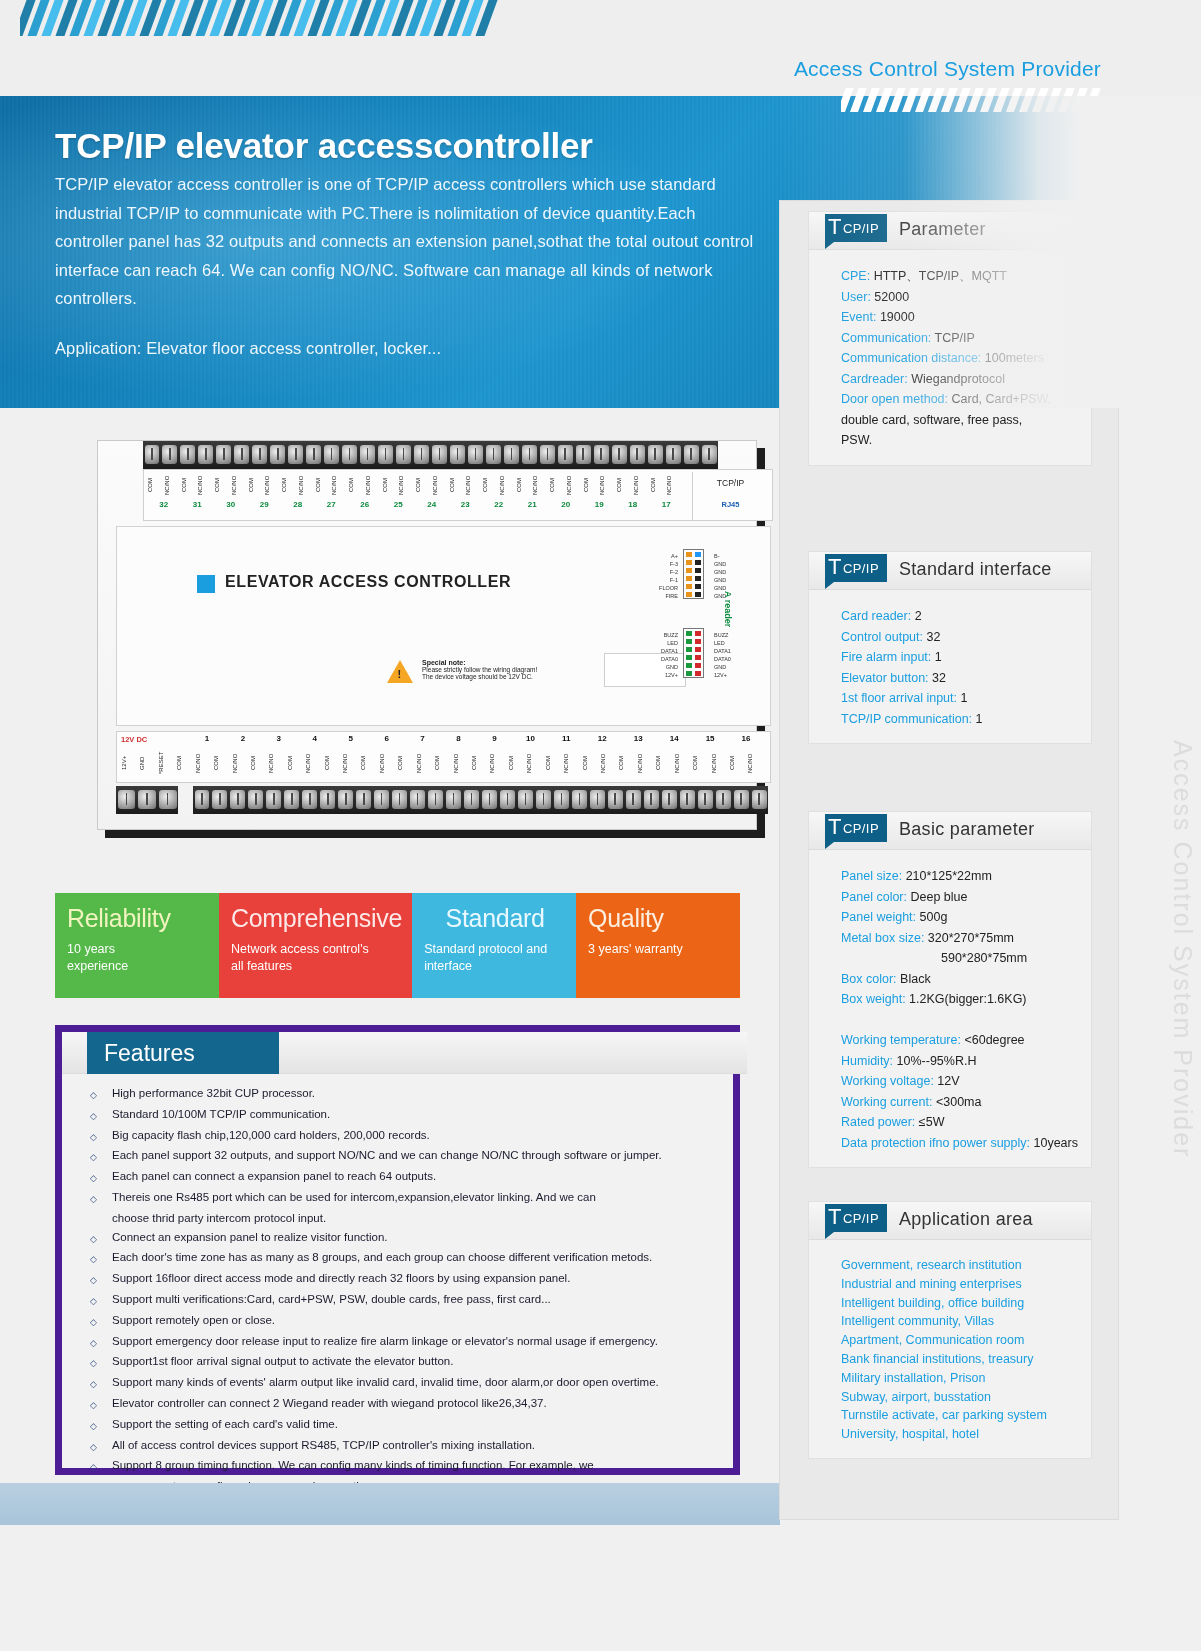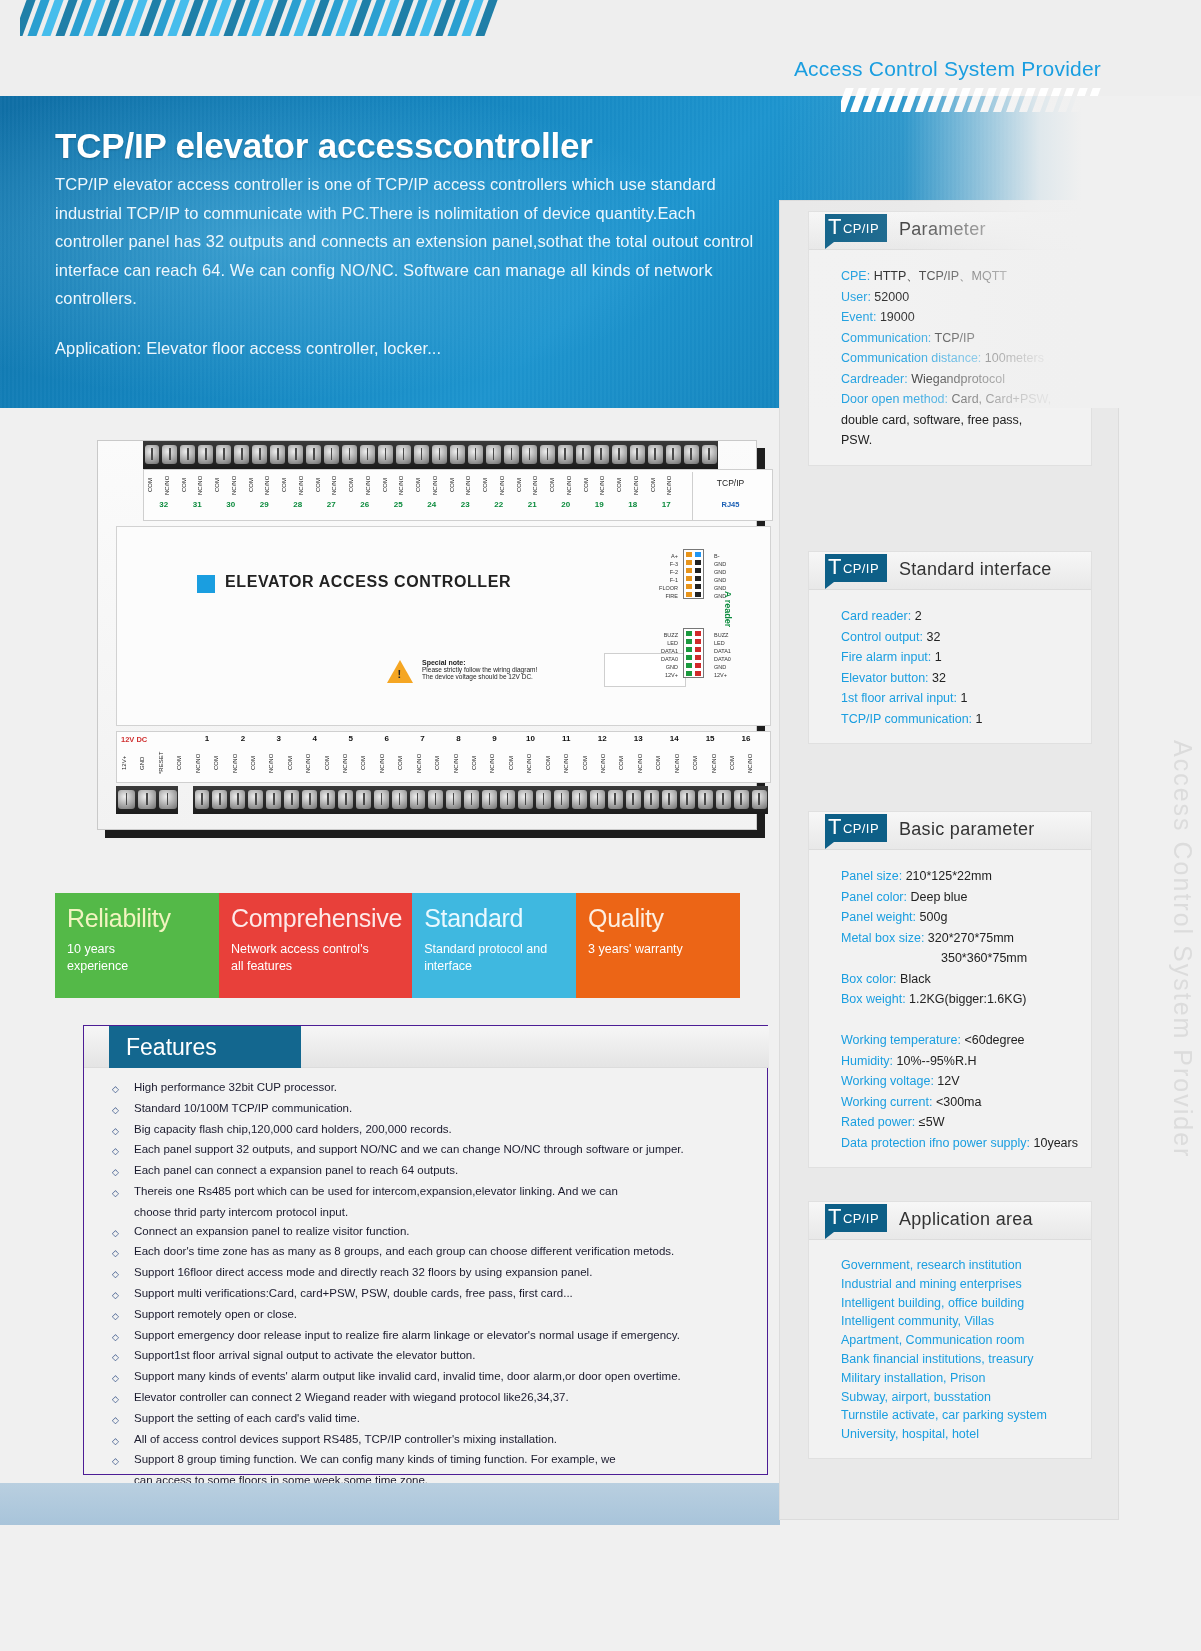--- a/index.html
+++ b/index.html
@@ -163,21 +163,21 @@
 
   
   .banners{ position:absolute; left:55px; top:893px; width:685px; height:105px; display:flex; }
   .banner{ flex:1; padding:8px 10px 0 12px; color:#fff; }
   .banner .bt{ font-size:25px; line-height:34px; letter-spacing:-.3px; }
   .banner .bs{ font-size:12.5px; line-height:17px; margin-top:6px; }
 
   
   .features{
     position:absolute; left:55px; top:1025px; width:685px; height:450px;
-    background:#f2f2f2; border:1px solid #4c1d95;margin-left:28px;
+    background:#f2f2f2; border:7px solid #4c1d95;
   }
   .feat-head{
     position:absolute; left:0; top:0; width:685px; height:42px;
     background:linear-gradient(180deg,#f6f6f6,#e4e4e4); border-bottom:1px solid #dcdcdc;
   }
   .feat-tab{
     position:absolute; left:25px; top:0; width:192px; height:42px;
     background:#13678f; color:#fff; font-size:23px; line-height:42px; padding-left:17px;
   }
   .feat-list{ position:absolute; left:28px; top:52px; width:650px; }
@@ -618,21 +618,21 @@
       </div>
     </div>
     <div class="banner" style="background: rgb(232, 64, 58);">
       <div class="bt" style="color: rgb(253, 232, 232);">Comprehensive</div>
       <div class="bs">
         <div>Network access control's</div>
         <div>all features</div>
       </div>
     </div>
     <div class="banner" style="background: rgb(63, 184, 224);">
-      <div class="bt" style="color: rgb(234, 249, 255);">Standard</div>
+      <div class="bt" style="color: rgb(234, 249, 255); text-align: center;">Standard</div>
       <div class="bs">
         <div>Standard protocol and</div>
         <div>interface</div>
       </div>
     </div>
     <div class="banner" style="background: rgb(236, 101, 22);">
       <div class="bt" style="color: rgb(253, 238, 224);">Quality</div>
       <div class="bs">
         <div>3 years' warranty</div>
       </div>
@@ -768,21 +768,21 @@
           <span class="bigT">T</span>
           <span class="rest">CP/IP</span>
         </div>
         <div class="panel-title">Basic parameter</div>
       </div>
       <div class="panel-body">
         <div class="spec"><span class="k">Panel size:</span><span> 210*125*22mm</span></div>
         <div class="spec"><span class="k">Panel color:</span><span> Deep blue</span></div>
         <div class="spec"><span class="k">Panel weight:</span><span> 500g</span></div>
         <div class="spec"><span class="k">Metal box size:</span><span> 320*270*75mm</span></div>
-        <div class="spec indent"><span class="k"></span><span>350*360*75mm</span></div>
+        <div class="spec indent"><span class="k"></span><span>590*280*75mm</span></div>
         <div class="spec"><span class="k">Box color:</span><span> Black</span></div>
         <div class="spec"><span class="k">Box weight:</span><span> 1.2KG(bigger:1.6KG)</span></div>
         <div class="spec">&nbsp;</div>
         <div class="spec"><span class="k">Working temperature:</span><span> &lt;60degree</span></div>
         <div class="spec"><span class="k">Humidity:</span><span> 10%--95%R.H</span></div>
         <div class="spec"><span class="k">Working voltage:</span><span> 12V</span></div>
         <div class="spec"><span class="k">Working current:</span><span> &lt;300ma</span></div>
         <div class="spec"><span class="k">Rated power:</span><span> ≤5W</span></div>
         <div class="spec"><span class="k">Data protection ifno power supply:</span><span> 10years</span></div>
       </div>

